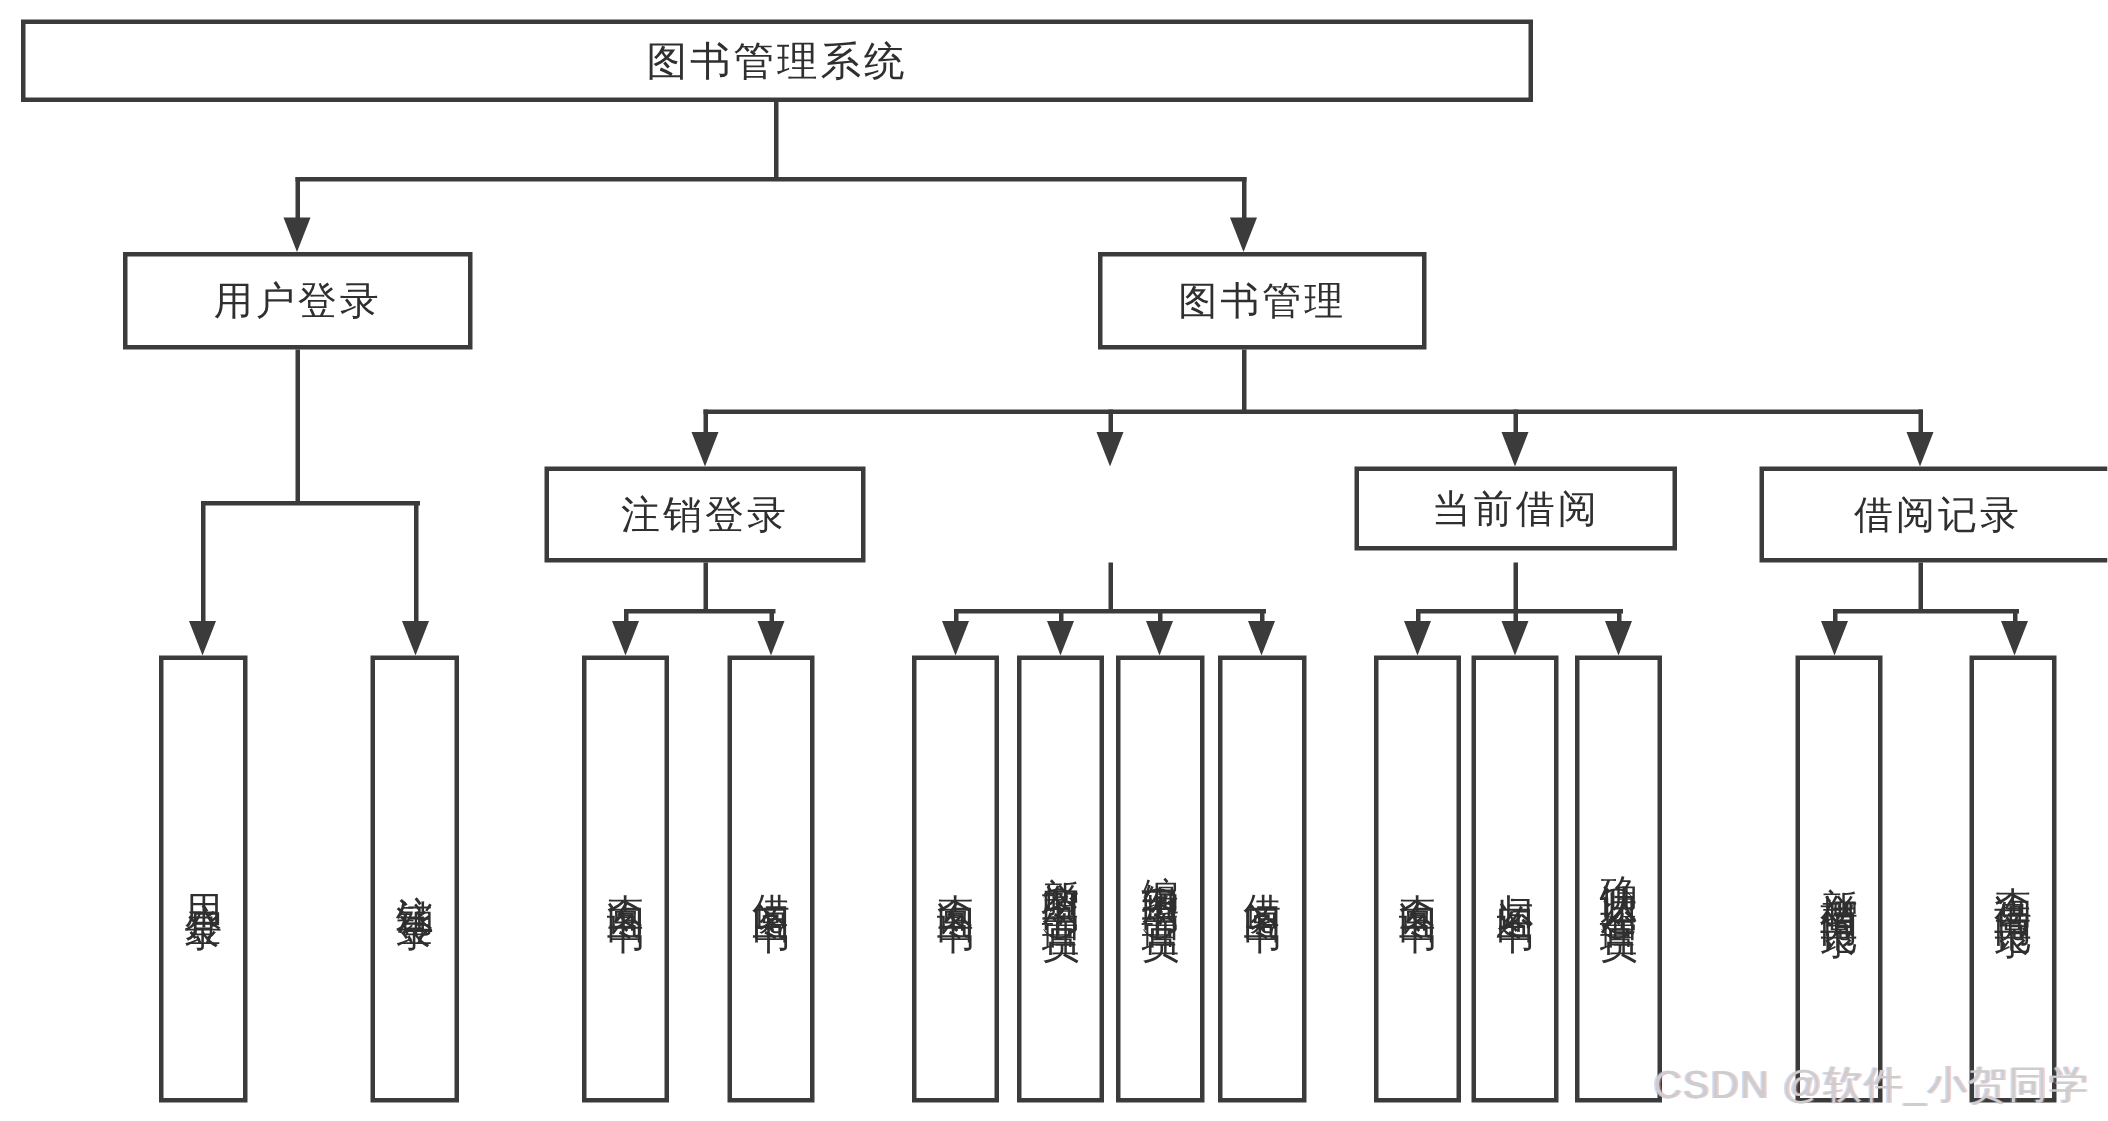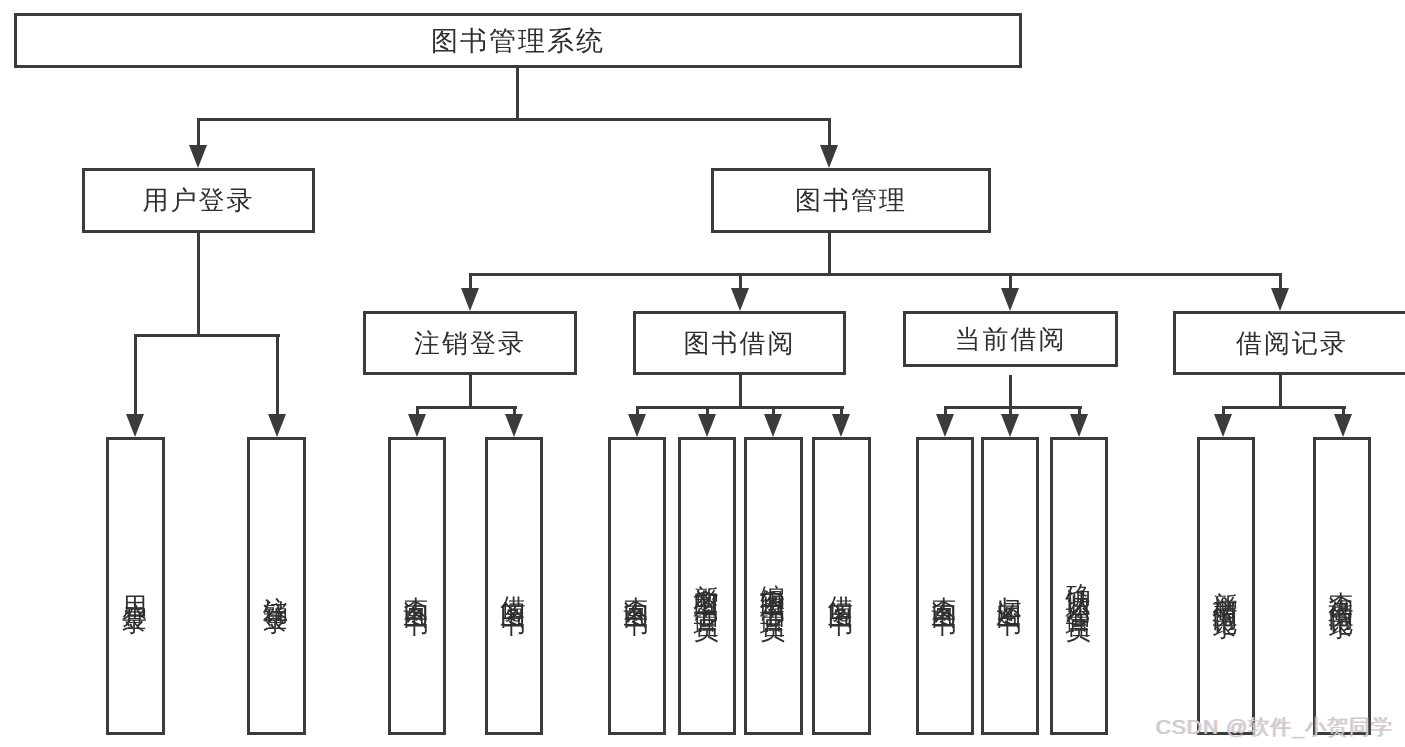--- a/index.html
+++ b/index.html
@@ -25,46 +25,43 @@
     text-align:center;
   }
   .hline{position:absolute;height:3px;background:var(--line);}
   .vline{position:absolute;width:3px;background:var(--line);}
   .arrow{
     position:absolute;width:0;height:0;
     border-left:9px solid transparent;border-right:9px solid transparent;
     border-top:23px solid var(--line);
   }
   .watermark{
-    position:absolute;right:12px;bottom:6px;font-size:21px;color:var(--wm);
+    position:absolute;right:12px;bottom:6px;font-size:26px;color:var(--wm);
     letter-spacing:1px;z-index:5;
     text-shadow:1px 0 0 rgba(233,150,150,.45),-1px 0 0 rgba(150,170,233,.4);
   }
 </style>
 </head>
 <body>
 
 <div class="stage">
 
   <div class="box title" style="left:14px;top:13px;width:1008px;height:55px">
     <span>图书管理系统</span>
   </div>
 
   <div class="box" style="left:82px;top:168px;width:233px;height:65px">
     <span>用户登录</span>
   </div>
-  <div class="box" style="left:711px;top:168px;width:280px;height:65px">
+  <div class="box" style="left:732px;top:168px;width:219px;height:65px">
     <span>图书管理</span>
   </div>
 
   <div class="box" style="left:363px;top:311px;width:214px;height:64px">
     <span>注销登录</span>
-  </div>
-  <div class="box" style="left:633px;top:311px;width:213px;height:64px">
-    <span>图书借阅</span>
   </div>
   <div class="box" style="left:903px;top:311px;width:215px;height:56px">
     <span>当前借阅</span>
   </div>
   <div class="box" style="left:1173px;top:311px;width:238px;height:64px">
     <span>借阅记录</span>
   </div>
 
   <div class="box vbox" style="left:106px;top:437px;width:59px;height:298px">
     <span>用户登录</span>

